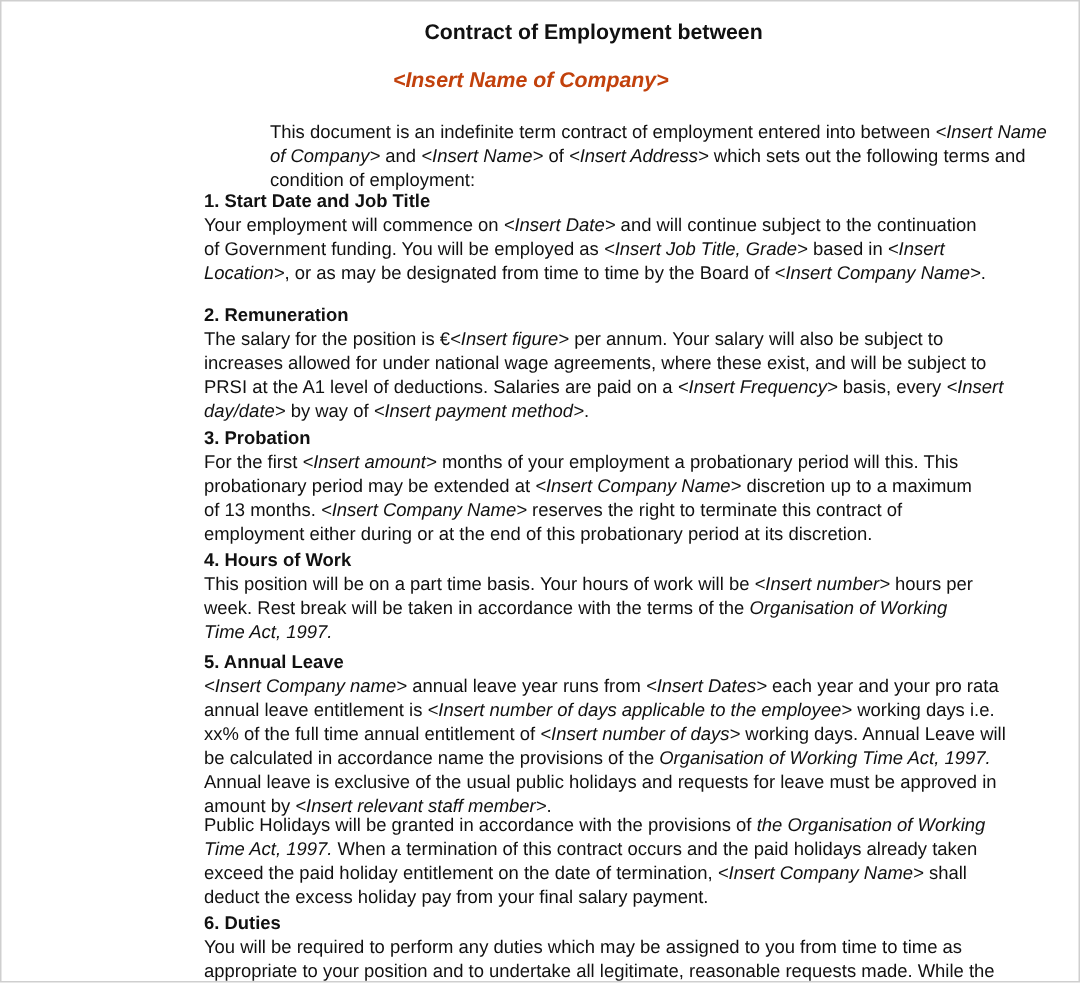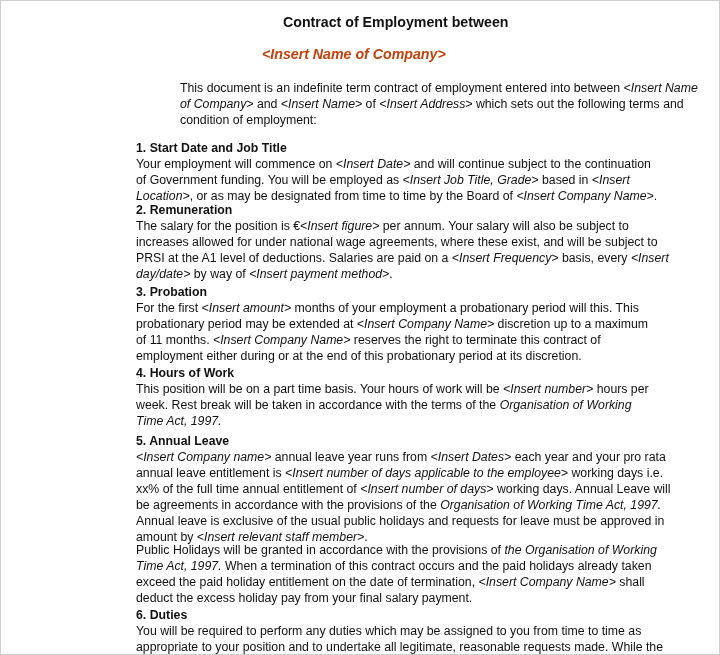--- a/index.html
+++ b/index.html
@@ -32,52 +32,52 @@
 <div class="page">
   <div class="title">Contract of Employment between</div>
   <div class="subtitle">&lt;Insert Name of Company&gt;</div>
   <div class="doc">
     <div class="block" id="intro" style="top:79px;margin-left:44px;">
         <div class="line"><span>This document is an indefinite term contract of employment entered into between </span><i>&lt;Insert Name</i></div>
         <div class="line"><i>of Company&gt;</i><span> and </span><i>&lt;Insert Name&gt;</i><span> of </span><i>&lt;Insert Address&gt;</i><span> which sets out the following terms and</span></div>
         <div class="line"><span>condition of employment:</span></div>
       </div>
     <div id="sections">
-        <div class="block" style="top: 139px;">
+        <div class="block" style="top: 125px;">
           <div class="line h">1. Start Date and Job Title</div>
           <div class="line"><span>Your employment will commence on </span><i>&lt;Insert Date&gt;</i><span> and will continue subject to the continuation</span></div>
           <div class="line"><span>of Government funding. You will be employed as </span><i>&lt;Insert Job Title, Grade&gt;</i><span> based in </span><i>&lt;Insert</i></div>
           <div class="line"><i>Location&gt;</i><span>, or as may be designated from time to time by the Board of </span><i>&lt;Insert Company Name&gt;</i><span>.</span></div>
         </div>
         <div class="block" style="top: 201px;">
           <div class="line h">2. Remuneration</div>
           <div class="line"><span>The salary for the position is €</span><i>&lt;Insert figure&gt;</i><span> per annum.  Your salary will also be subject to</span></div>
           <div class="line"><span>increases allowed for under national wage agreements, where these exist, and will be subject to</span></div>
           <div class="line"><span>PRSI at the A1 level of deductions. Salaries are paid on a </span><i>&lt;Insert Frequency&gt;</i><span> basis, every </span><i>&lt;Insert</i></div>
           <div class="line"><i>day/date&gt;</i><span> by way of </span><i>&lt;Insert payment method&gt;</i><span>.</span></div>
         </div>
         <div class="block" style="top: 283px;">
           <div class="line h">3. Probation</div>
           <div class="line"><span>For the first </span><i>&lt;Insert amount&gt;</i><span> months of your employment a probationary period will this. This</span></div>
           <div class="line"><span>probationary period may be extended at </span><i>&lt;Insert Company Name&gt;</i><span> discretion up to a maximum</span></div>
-          <div class="line"><span>of 11 months. </span><i>&lt;Insert Company Name&gt;</i><span> reserves the right to terminate this contract of</span></div>
+          <div class="line"><span>of 13 months. </span><i>&lt;Insert Company Name&gt;</i><span> reserves the right to terminate this contract of</span></div>
           <div class="line"><span>employment either during or at the end of this probationary period at its discretion.</span></div>
         </div>
         <div class="block" style="top: 364px;">
           <div class="line h">4. Hours of Work</div>
           <div class="line"><span>This position will be on a part time basis. Your hours of work will be </span><i>&lt;Insert number&gt;</i><span> hours per</span></div>
           <div class="line"><span>week.  Rest break will be taken in accordance with the terms of the </span><i>Organisation of Working</i></div>
           <div class="line"><i>Time Act, 1997.</i></div>
         </div>
         <div class="block" style="top: 432px;">
           <div class="line h">5. Annual Leave</div>
           <div class="line"><i>&lt;Insert Company name&gt;</i><span> annual leave year runs from </span><i>&lt;Insert Dates&gt;</i><span> each year and your pro rata</span></div>
           <div class="line"><span>annual leave entitlement is </span><i>&lt;Insert number of days applicable to the employee&gt;</i><span> working days i.e.</span></div>
           <div class="line"><span>xx% of the full time annual entitlement of </span><i>&lt;Insert number of days&gt;</i><span> working days.  Annual Leave will</span></div>
-          <div class="line"><span>be agreements in accordance with the provisions of the </span><i>Organisation of Working Time Act, 1997.</i></div>
+          <div class="line"><span>be calculated in accordance name the provisions of the </span><i>Organisation of Working Time Act, 1997.</i></div>
           <div class="line"><span>Annual leave is exclusive of the usual public holidays and requests for leave must be approved in</span></div>
           <div class="line"><span>amount by </span><i>&lt;Insert relevant staff member&gt;</i><span>.</span></div>
         </div>
         <div class="block" style="top: 541px;">
           <div class="line"><span>Public Holidays will be granted in accordance with the provisions of </span><i>the Organisation of Working</i></div>
           <div class="line"><i>Time Act, 1997.</i><span> When a termination of this contract occurs and the paid holidays already taken</span></div>
           <div class="line"><span>exceed the paid holiday entitlement on the date of termination, </span><i>&lt;Insert Company Name&gt;</i><span> shall</span></div>
           <div class="line"><span>deduct the excess holiday pay from your final salary payment.</span></div>
         </div>
         <div class="block" style="top: 606px;">

